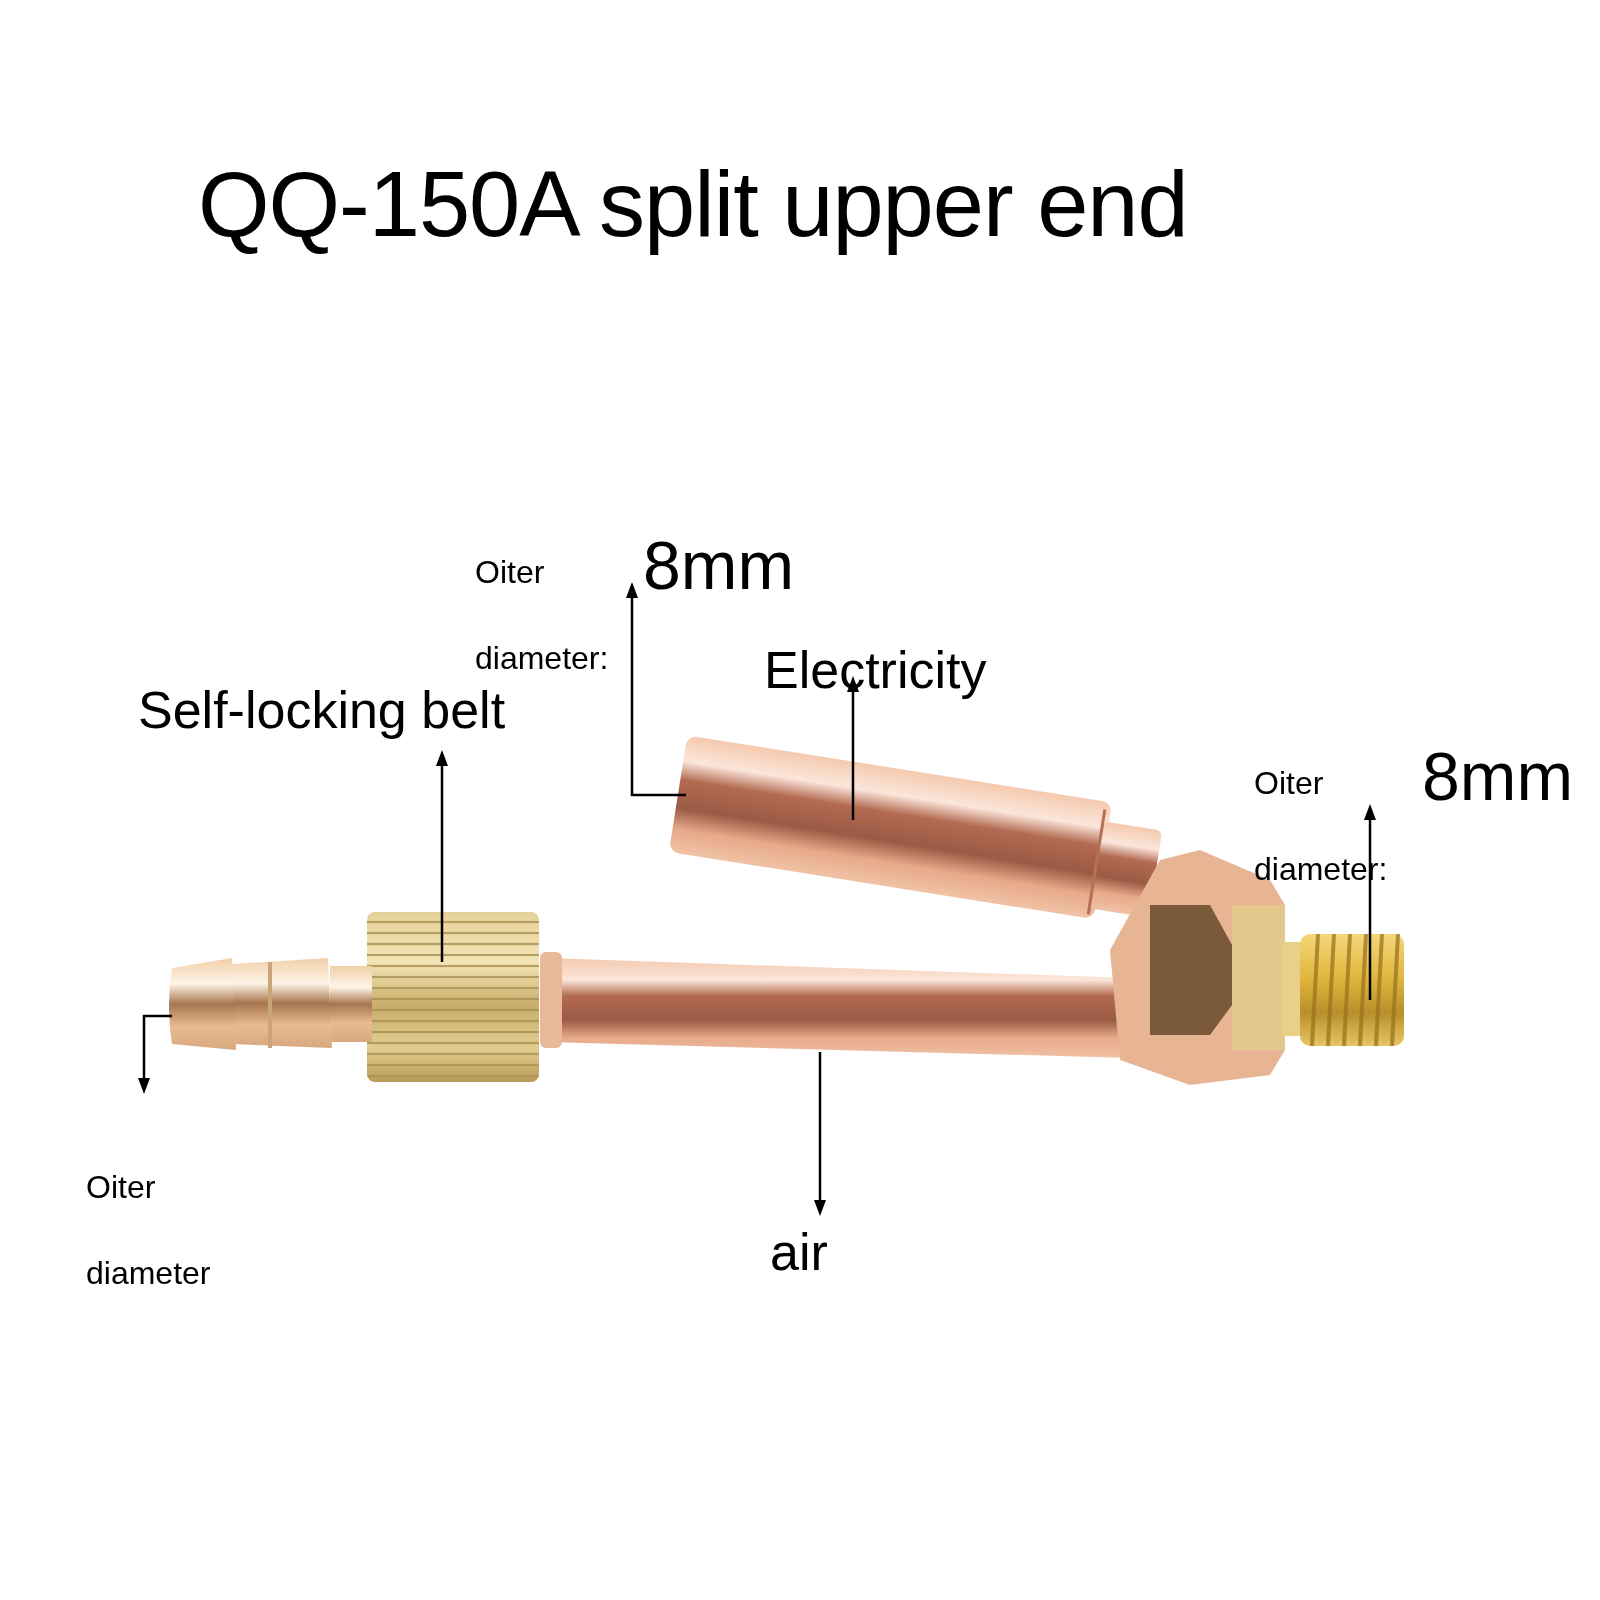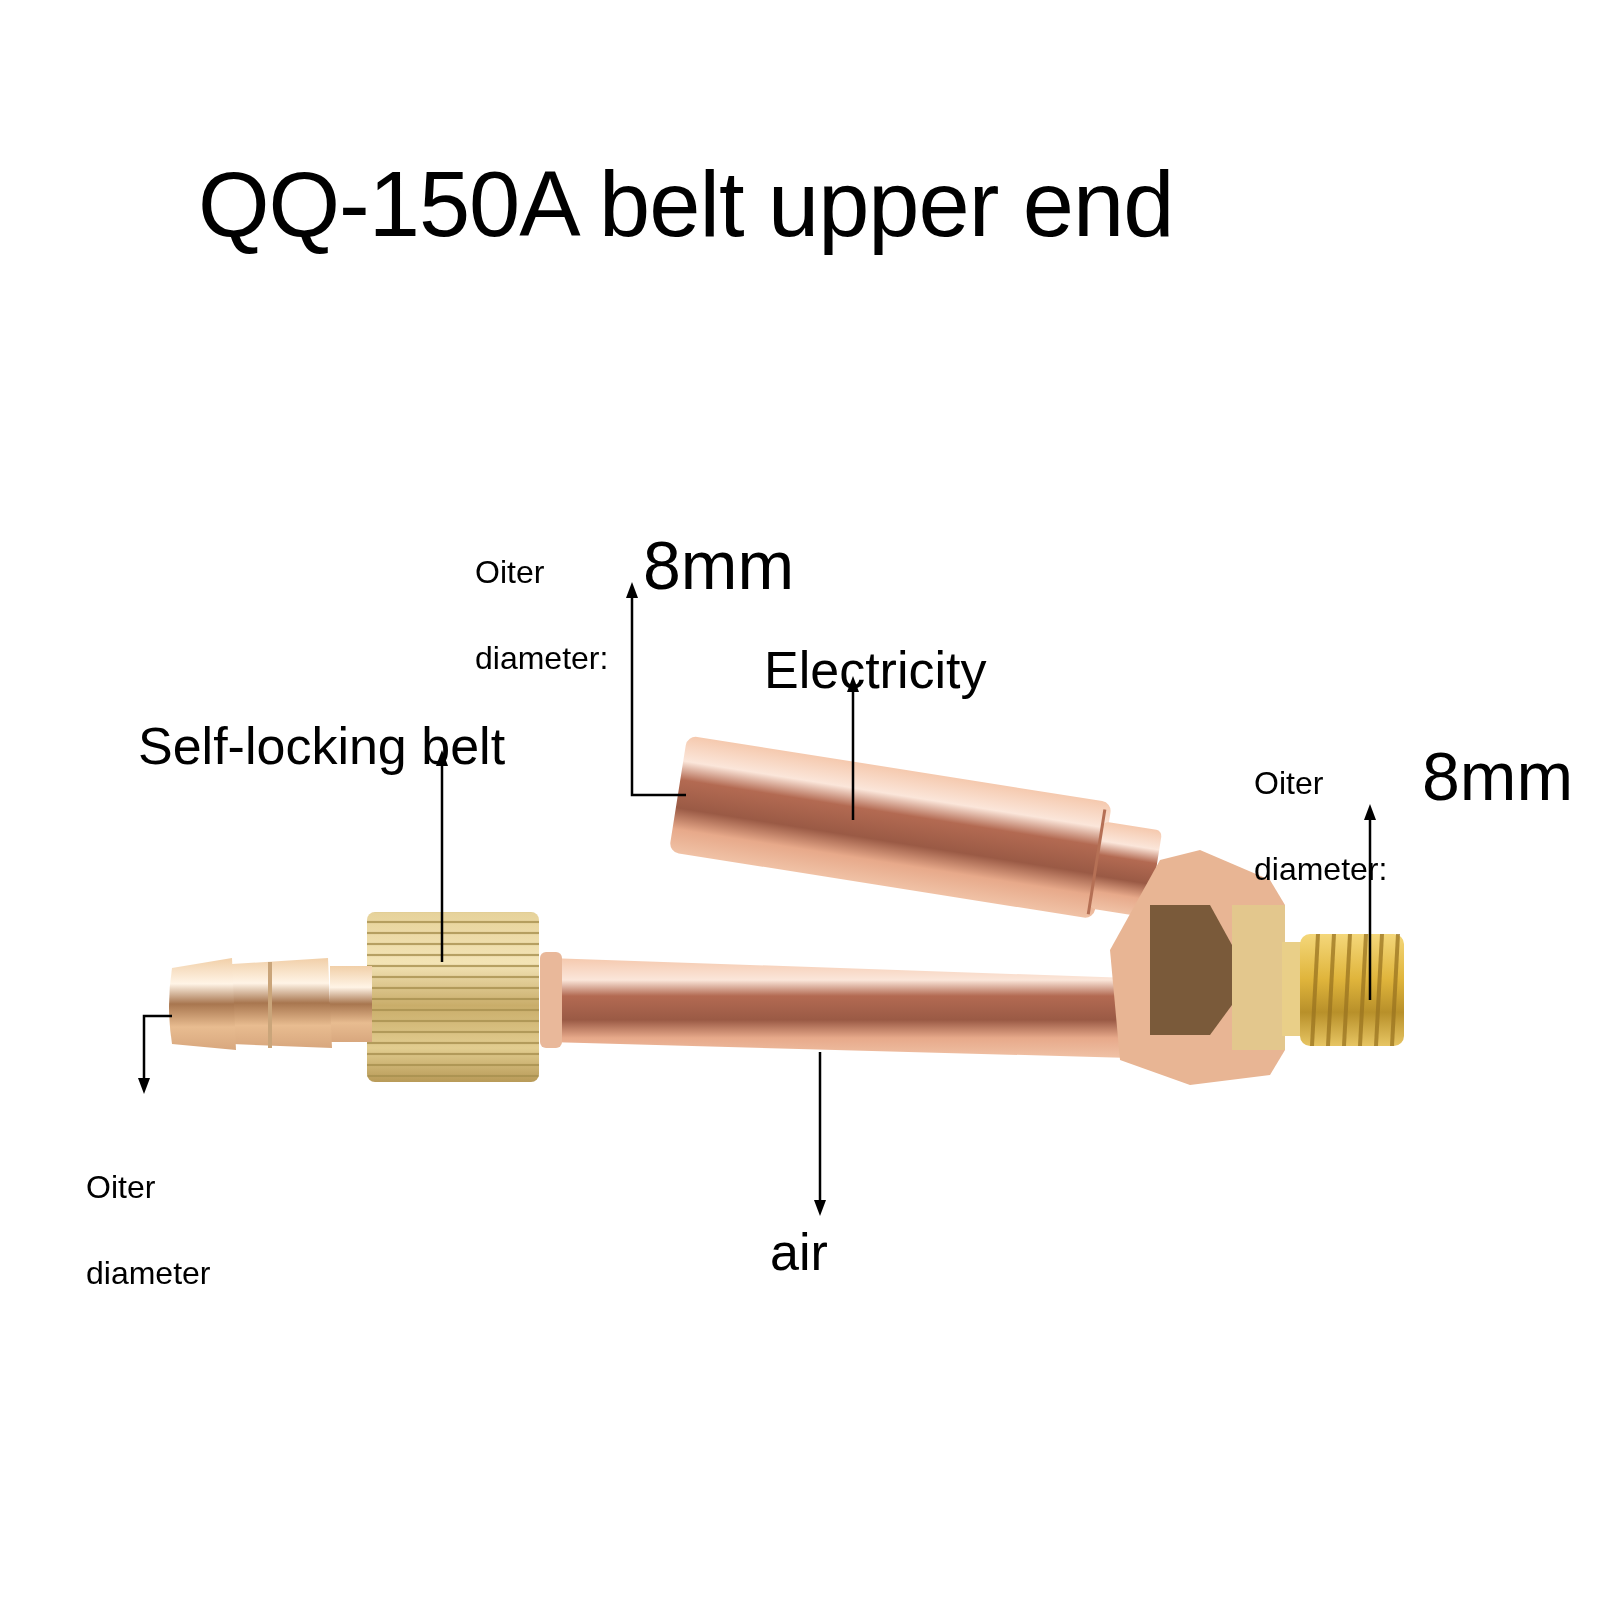--- a/index.html
+++ b/index.html
@@ -32,35 +32,35 @@
   .label-lg { font-size: 52px; }
   .label-sm { font-size: 32px; line-height: 38px; margin-top: 48px; }
   .value-lg { font-size: 68px; }
 
   #callout-top-od { left: 475px; top: 505px; }
   #callout-top-od .value { position: absolute; left: 168px; top: 26px; }
   #callout-right-od { left: 1254px; top: 716px; }
   #callout-right-od .value { position: absolute; left: 168px; top: 26px; }
   #callout-left-od { left: 86px; top: 1120px; }
   #label-electricity { left: 764px; top: 620px; margin-top: 24px; }
-  #label-self-locking { left: 138px; top: 684px; margin-top: 36px; }
+  #label-self-locking { left: 138px; top: 684px; }
   #label-air { left: 770px; top: 1226px; text-align: center; }
 
   svg.art {
     position: absolute;
     left: 0;
     top: 0;
     width: 1600px;
     height: 1600px;
   }
 </style>
 </head>
 <body>
 
-<div class="title">QQ-150A belt upper end</div>
+<div class="title">QQ-150A split upper end</div>
 
 <svg class="art" viewBox="0 0 1600 1600" xmlns="http://www.w3.org/2000/svg">
   <defs>
     <linearGradient id="copperV" x1="0" y1="0" x2="0" y2="1">
       <stop offset="0" stop-color="#f5c9ae"></stop>
       <stop offset="0.22" stop-color="#fbe6da"></stop>
       <stop offset="0.38" stop-color="#b36a52"></stop>
       <stop offset="0.62" stop-color="#9a5a45"></stop>
       <stop offset="0.8" stop-color="#e7a98a"></stop>
       <stop offset="1" stop-color="#f0c2a6"></stop>

